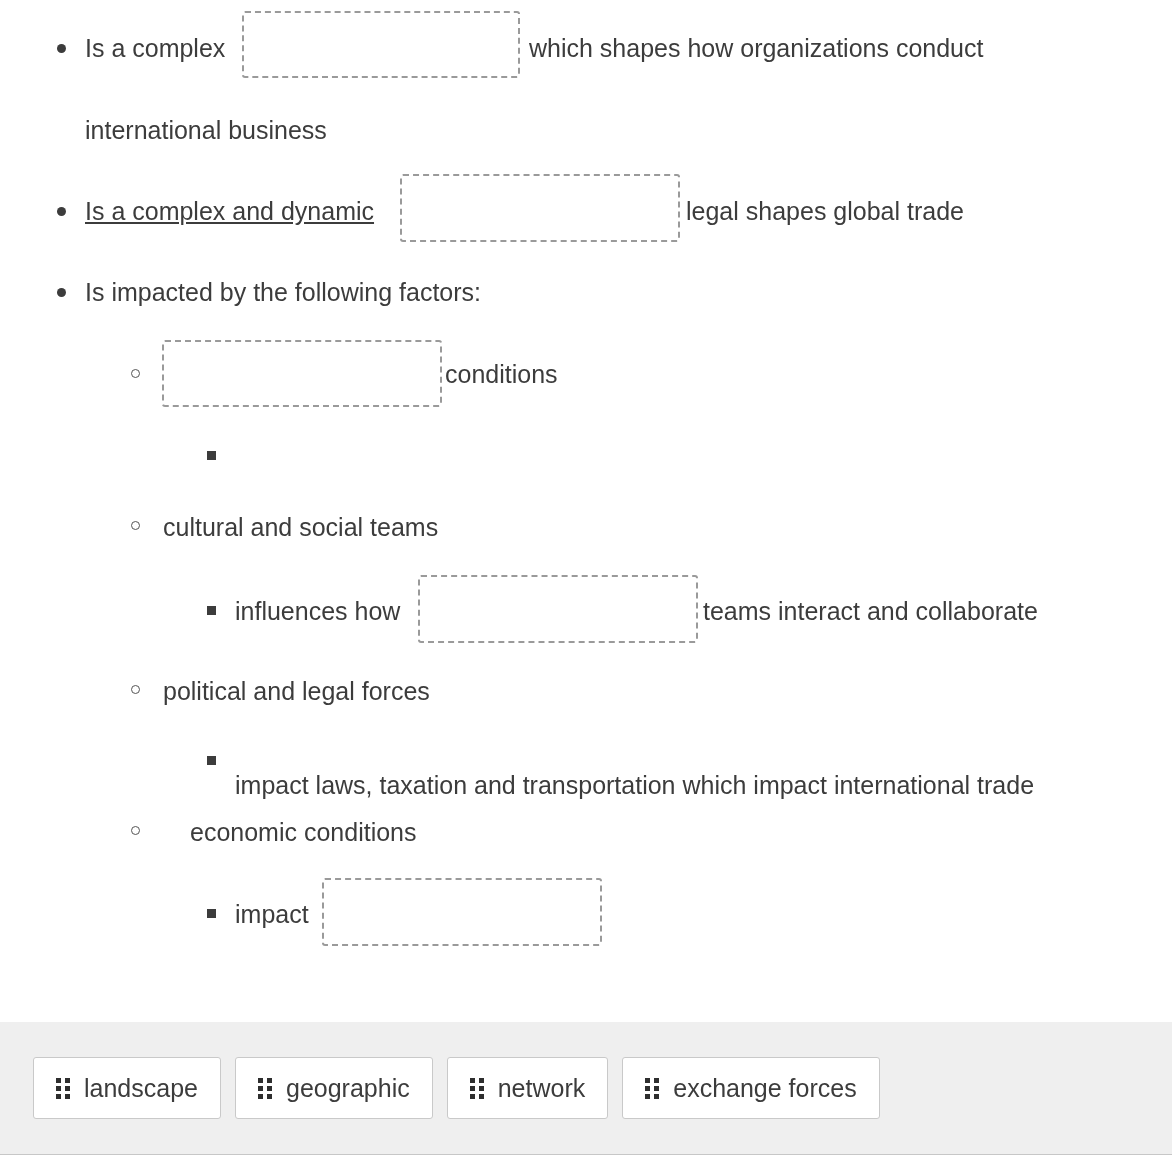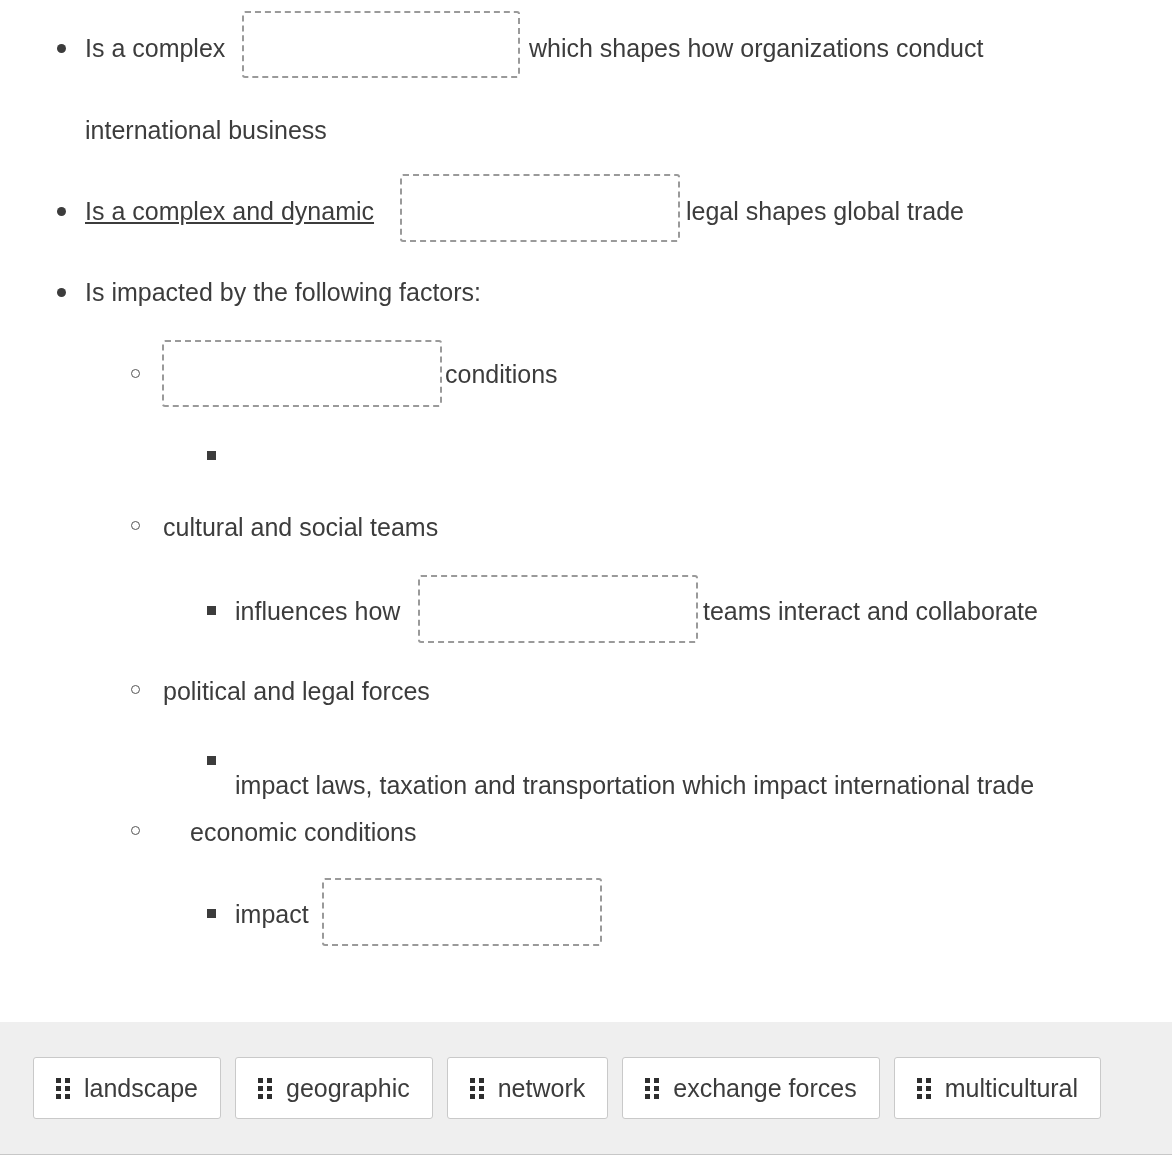--- a/index.html
+++ b/index.html
@@ -244,26 +244,15 @@
           <i></i>
           <i></i>
           <i></i>
           <i></i>
           <i></i>
           <i></i>
         </span>
       <span class="chip-label">exchange forces</span>
     </div>
 
-    <div class="chip">
-      <span class="grip">
-          <i></i>
-          <i></i>
-          <i></i>
-          <i></i>
-          <i></i>
-          <i></i>
-        </span>
-      <span class="chip-label">multicultural</span>
-    </div>
 
   </div>
 </div>
 
 </body></html>

